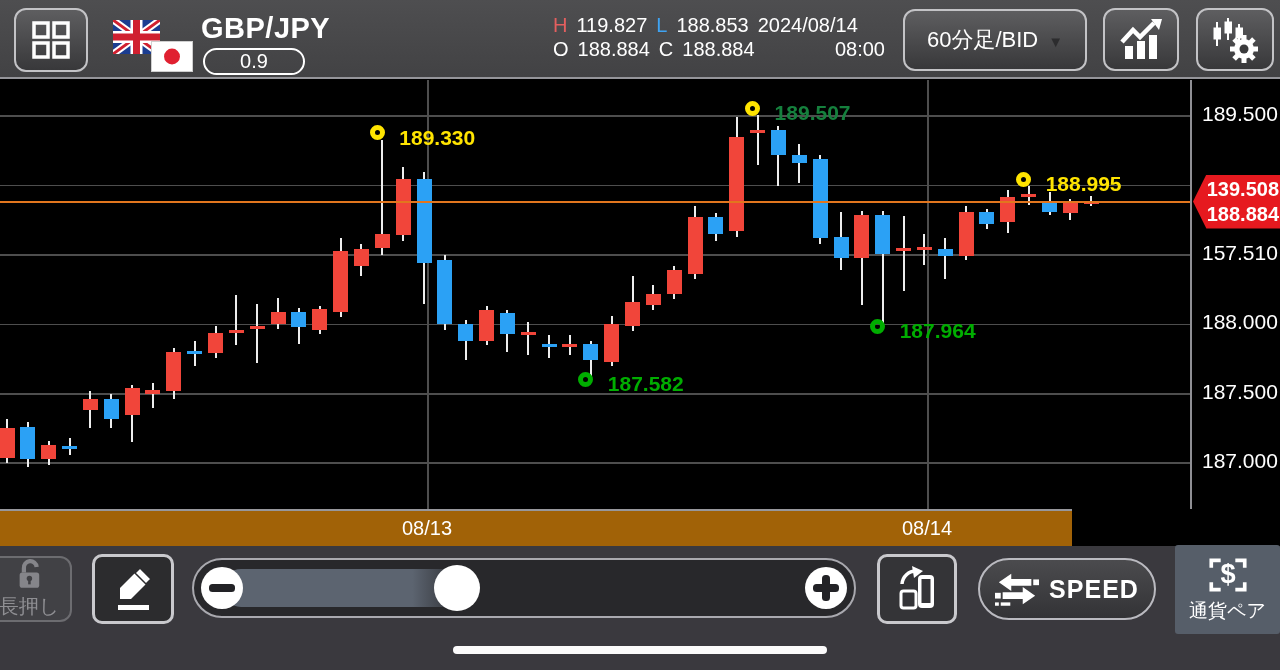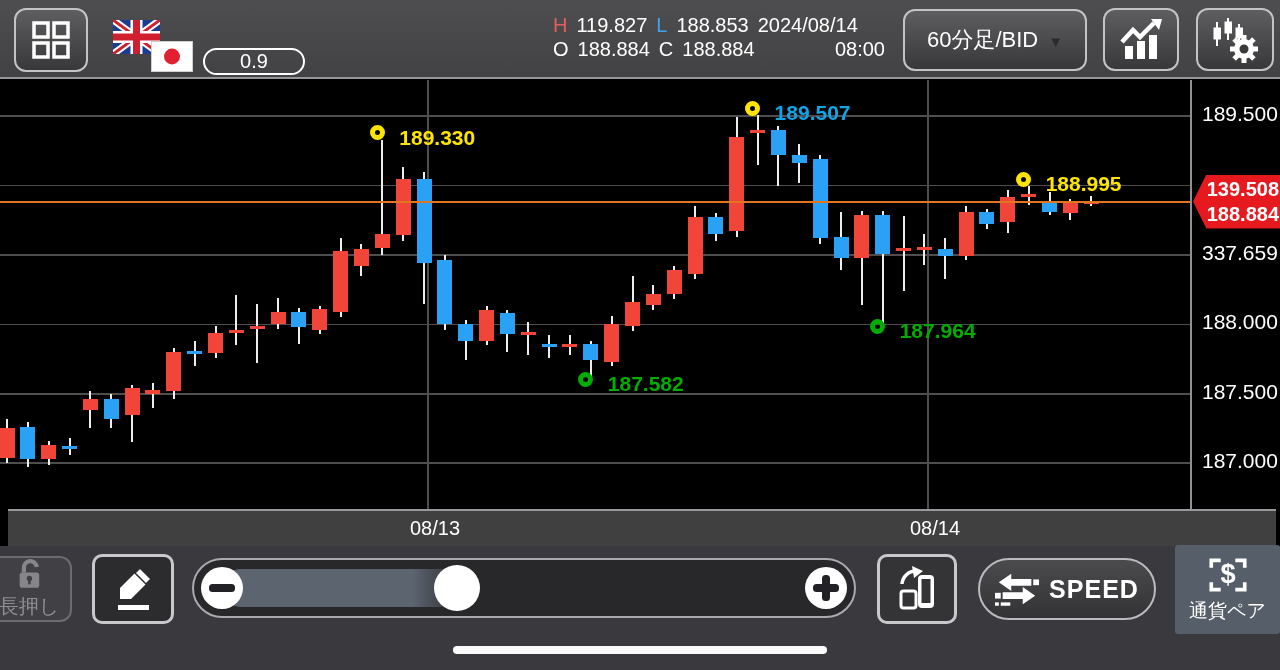--- a/index.html
+++ b/index.html
@@ -38,21 +38,21 @@
   .cur-line{position:absolute;left:0;width:100%;height:2px;z-index:4;}
   .ann-circle{position:absolute;width:15px;height:15px;border-radius:50%;border-style:solid;border-width:5px;z-index:5;background:transparent;}
   .ann-label{position:absolute;font-size:21px;font-weight:bold;z-index:5;white-space:nowrap;}
 
   .axis{position:absolute;left:1190px;top:80px;width:90px;height:429px;background:#000;border-left:2px solid #8f8f94;}
   .axlab{position:absolute;left:10px;color:#fff;font-size:21px;}
   .badge{position:absolute;left:1px;width:89px;height:54px;color:#fff;font-size:20px;font-weight:bold;
     display:flex;flex-direction:column;justify-content:center;align-items:flex-end;padding-right:3px;line-height:25px;
     clip-path:polygon(0% 50%,15% 0%,100% 0%,100% 100%,15% 100%);z-index:6;}
 
-  .datestrip{position:absolute;left:0;top:509px;width:1268px;height:37px;background:#404040;border-top:2px solid #97979c;margin-left:8px;}
+  .datestrip{position:absolute;left:0;top:509px;width:1072px;height:37px;background:#a16207;border-top:2px solid #97979c;}
   .datelab{position:absolute;top:0;transform:translateX(-50%);color:#fff;font-size:20px;line-height:35px;}
 
   
   .toolbar{position:absolute;left:0;top:546px;width:1280px;height:124px;background:#3a393e;}
   .tbtn{position:absolute;border-radius:12px;display:flex;align-items:center;justify-content:center;flex-direction:column;}
   .lock-btn{left:-14px;top:10px;width:86px;height:66px;border:2px solid #6c6c70;background:#414145;gap:1px;}
   .lock-btn span{color:#8f8f93;font-size:20px;}
   .pencil-btn{left:92px;top:8px;width:82px;height:70px;border:3px solid #c9c9cd;background:#2c2c2e;border-radius:10px;}
   .slider{position:absolute;left:192px;top:12px;width:664px;height:60px;border:2.5px solid #a9a9af;border-radius:30px;background:#28282b;}
   .sl-fill{position:absolute;left:28px;top:9px;width:244px;height:38px;border-radius:20px;
@@ -96,20 +96,21 @@
         <rect x="0" y="11" width="47" height="12" fill="#fff"></rect>
         <rect x="20" y="0" width="7" height="34" fill="#d02030"></rect>
         <rect x="0" y="13.5" width="47" height="7" fill="#d02030"></rect>
       </svg>
       <svg class="flag-jp" width="42" height="31" viewBox="0 0 42 31">
         <rect width="42" height="31" fill="#fff"></rect>
         <circle cx="21" cy="15.5" r="8.5" fill="#e02030"></circle>
       </svg>
     </div>
 
+    <div class="pair-title">GBP/JPY</div>
     <div class="spread-badge">0.9</div>
 
     <div class="quote">
       <div class="qrow">
         <span class="q-h" style="color: rgb(227, 95, 95);">H</span>
         <span>119.827</span>
         <span class="q-l" style="color: rgb(63, 163, 242);">L</span>
         <span>188.853</span>
         <span>2024/08/14</span>
       </div>
@@ -285,34 +286,34 @@
       <div class="wick" style="left: 1069.35px; top: 119.398px; height: 20.8252px; background: rgb(237, 237, 237);"></div>
       <div class="body" style="left: 1062.85px; top: 122.175px; width: 15px; height: 11.1068px; background: rgb(241, 69, 58);"></div>
       <div class="wick" style="left: 1090.2px; top: 115.511px; height: 10.4126px; background: rgb(237, 237, 237);"></div>
       <div class="body" style="left: 1083.7px; top: 120.619px; width: 15px; height: 3px; background: rgb(241, 69, 58);"></div>
       <div class="cur-line" style="top: 120.619px; background: rgb(226, 118, 30);"></div>
       <div class="ann-circle" style="border-color: rgb(255, 228, 0); left: 369.8px; top: 45.199px;"></div>
       <div class="ann-label" style="color: rgb(255, 228, 0); left: 399.3px; top: 45.699px;">189.330</div>
       <div class="ann-circle" style="border-color: rgb(0, 173, 0); left: 578.3px; top: 291.883px;"></div>
       <div class="ann-label" style="color: rgb(0, 173, 0); left: 607.8px; top: 292.383px;">187.582</div>
       <div class="ann-circle" style="border-color: rgb(255, 228, 0); left: 745.1px; top: 20.6252px;"></div>
-      <div class="ann-label" style="color: #0ea5e9; left: 774.6px; top: 21.1252px;">189.507</div>
+      <div class="ann-label" style="color: #15803d; left: 774.6px; top: 21.1252px;">189.507</div>
       <div class="ann-circle" style="border-color: rgb(0, 173, 0); left: 870.2px; top: 238.848px;"></div>
       <div class="ann-label" style="color: rgb(0, 173, 0); left: 899.7px; top: 239.348px;">187.964</div>
       <div class="ann-circle" style="border-color: rgb(255, 228, 0); left: 1016.15px; top: 91.7087px;"></div>
       <div class="ann-label" style="color: rgb(255, 228, 0); left: 1045.65px; top: 92.2087px;">188.995</div>
     </div>
 
   <div class="axis">
     <div class="badge" style="top: 94.6194px; background: rgb(230, 25, 31);">
       <div>139.508</div>
       <div>188.884</div>
     </div>
   <div class="axlab" style="top: 22.0971px;">189.500</div>
-      <div class="axlab" style="top: 160.932px;">337.659</div>
+      <div class="axlab" style="top: 160.932px;">157.510</div>
       <div class="axlab" style="top: 230.35px;">188.000</div>
       <div class="axlab" style="top: 299.767px;">187.500</div>
       <div class="axlab" style="top: 369.184px;">187.000</div>
     </div>
 
   <div class="datestrip">
       <div class="datelab" style="left: 427px;">08/13</div>
       <div class="datelab" style="left: 927px;">08/14</div>
     </div>
 

